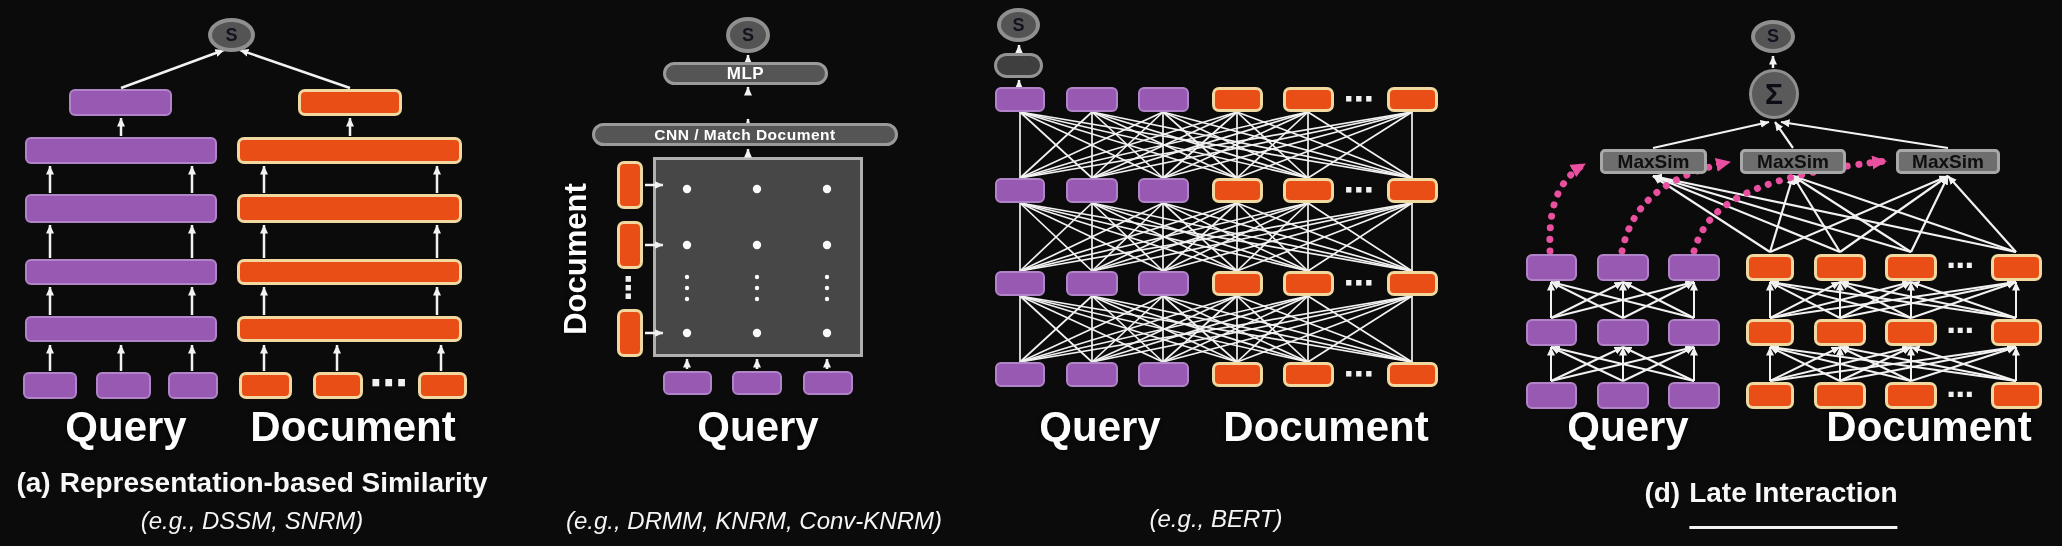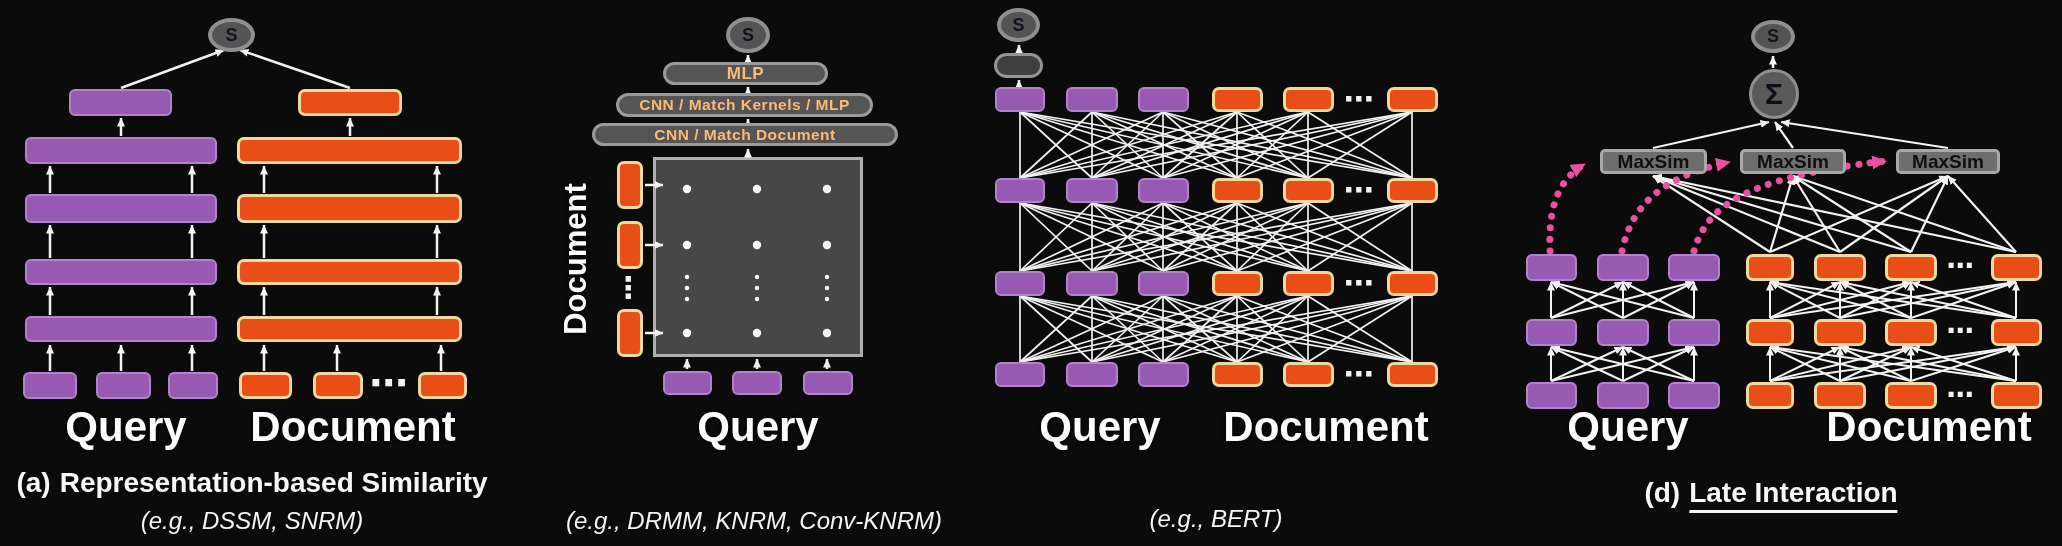--- a/index.html
+++ b/index.html
@@ -16,21 +16,21 @@
     position:absolute;box-sizing:border-box;z-index:3;
     background:#545454;border:4px solid #8f8f8f;border-radius:50%;
     display:flex;align-items:center;justify-content:center;
     color:#13131f;font-weight:bold;font-size:18px;
   }
   .sigma{background:#5a5a5a;font-size:30px;border-width:3px;color:#0d0d15;}
   .pill{
     position:absolute;box-sizing:border-box;z-index:3;
     background:#555555;border:3px solid #9a9a9a;border-radius:13px;
     display:flex;align-items:center;justify-content:center;
-    color:#fdba74;font-weight:bold;font-size:15.5px;letter-spacing:0.5px;white-space:nowrap;
+    color:#ffffff;font-weight:bold;font-size:15.5px;letter-spacing:0.5px;white-space:nowrap;
   }
   .pill.mlp{font-size:17px;}
   .pill.blank{background:#3f3f3f;border-color:#949494;}
   .matrix{
     position:absolute;box-sizing:border-box;z-index:0;
     background:#474747;border:3px solid #b0b0b0;
   }
   .maxsim{
     position:absolute;box-sizing:border-box;z-index:3;
     background:#6e6e6e;border:3px solid #a8a8a8;border-radius:5px;
@@ -41,21 +41,21 @@
     position:absolute;z-index:4;transform:translate(-50%,-50%);
     color:#fdfdfd;font-weight:bold;font-size:42px;white-space:nowrap;
     text-shadow:0 0 4px rgba(0,0,0,.9);
   }
   .vlabel{transform:translate(-50%,-50%) rotate(-90deg);font-size:31px;}
   .caption{
     position:absolute;z-index:4;transform:translate(-50%,-50%);
     color:#f8f8f8;font-weight:bold;font-size:28px;white-space:nowrap;
   }
   .caption .pfx{margin-right:9px;}
-  .caption .und{border-bottom:3px solid #f2f2f2;padding-bottom:2px;}
+  .caption .und{border-bottom:3px solid #f2f2f2;padding-bottom:18px;}
   .subcaption{
     position:absolute;z-index:4;transform:translate(-50%,-50%);
     color:#f5f5f5;font-style:italic;font-size:24px;white-space:nowrap;
   }
   .hd{
     position:absolute;z-index:2;transform:translate(-50%,-50%);
     color:#f2f2f2;font-weight:bold;font-family:"DejaVu Sans",sans-serif;
     letter-spacing:3px;line-height:1;
   }
 </style>
@@ -312,21 +312,20 @@
   <div class="hd" style="left:390px;top:383px;font-size:38px">⋯</div>
   <div class="caption" style="left:252px;top:483px">
     <span class="pfx">(a)</span><span>Representation-based Similarity</span>
   </div>
   <div class="subcaption" style="left:252px;top:521px">(e.g., DSSM, SNRM)</div>
 
   <div class="node" style="left:726px;top:17px;width:44px;height:36px">
     <span>S</span>
   </div>
   <div class="pill mlp" style="left:663px;top:62px;width:165px;height:23px">MLP</div>
-  <div class="pill" style="left:616px;top:93px;width:257px;height:24px">CNN  /  Match Kernels / MLP</div>
   <div class="pill" style="left:592px;top:123px;width:306px;height:23px">CNN  /  Match Document</div>
   <div class="matrix" style="left:653px;top:157px;width:210px;height:200px"></div>
   <div class="hd" style="left:630px;top:288px;font-size:30px">⋮</div>
   <div class="biglabel vlabel" style="left:576px;top:259px">Document</div>
   <div class="biglabel" style="left:758px;top:427px">Query</div>
   <div class="subcaption" style="left:754px;top:521px">(e.g., DRMM, KNRM, Conv-KNRM)</div>
 
   <div class="node" style="left:997px;top:8px;width:43px;height:34px">
     <span>S</span>
   </div>

